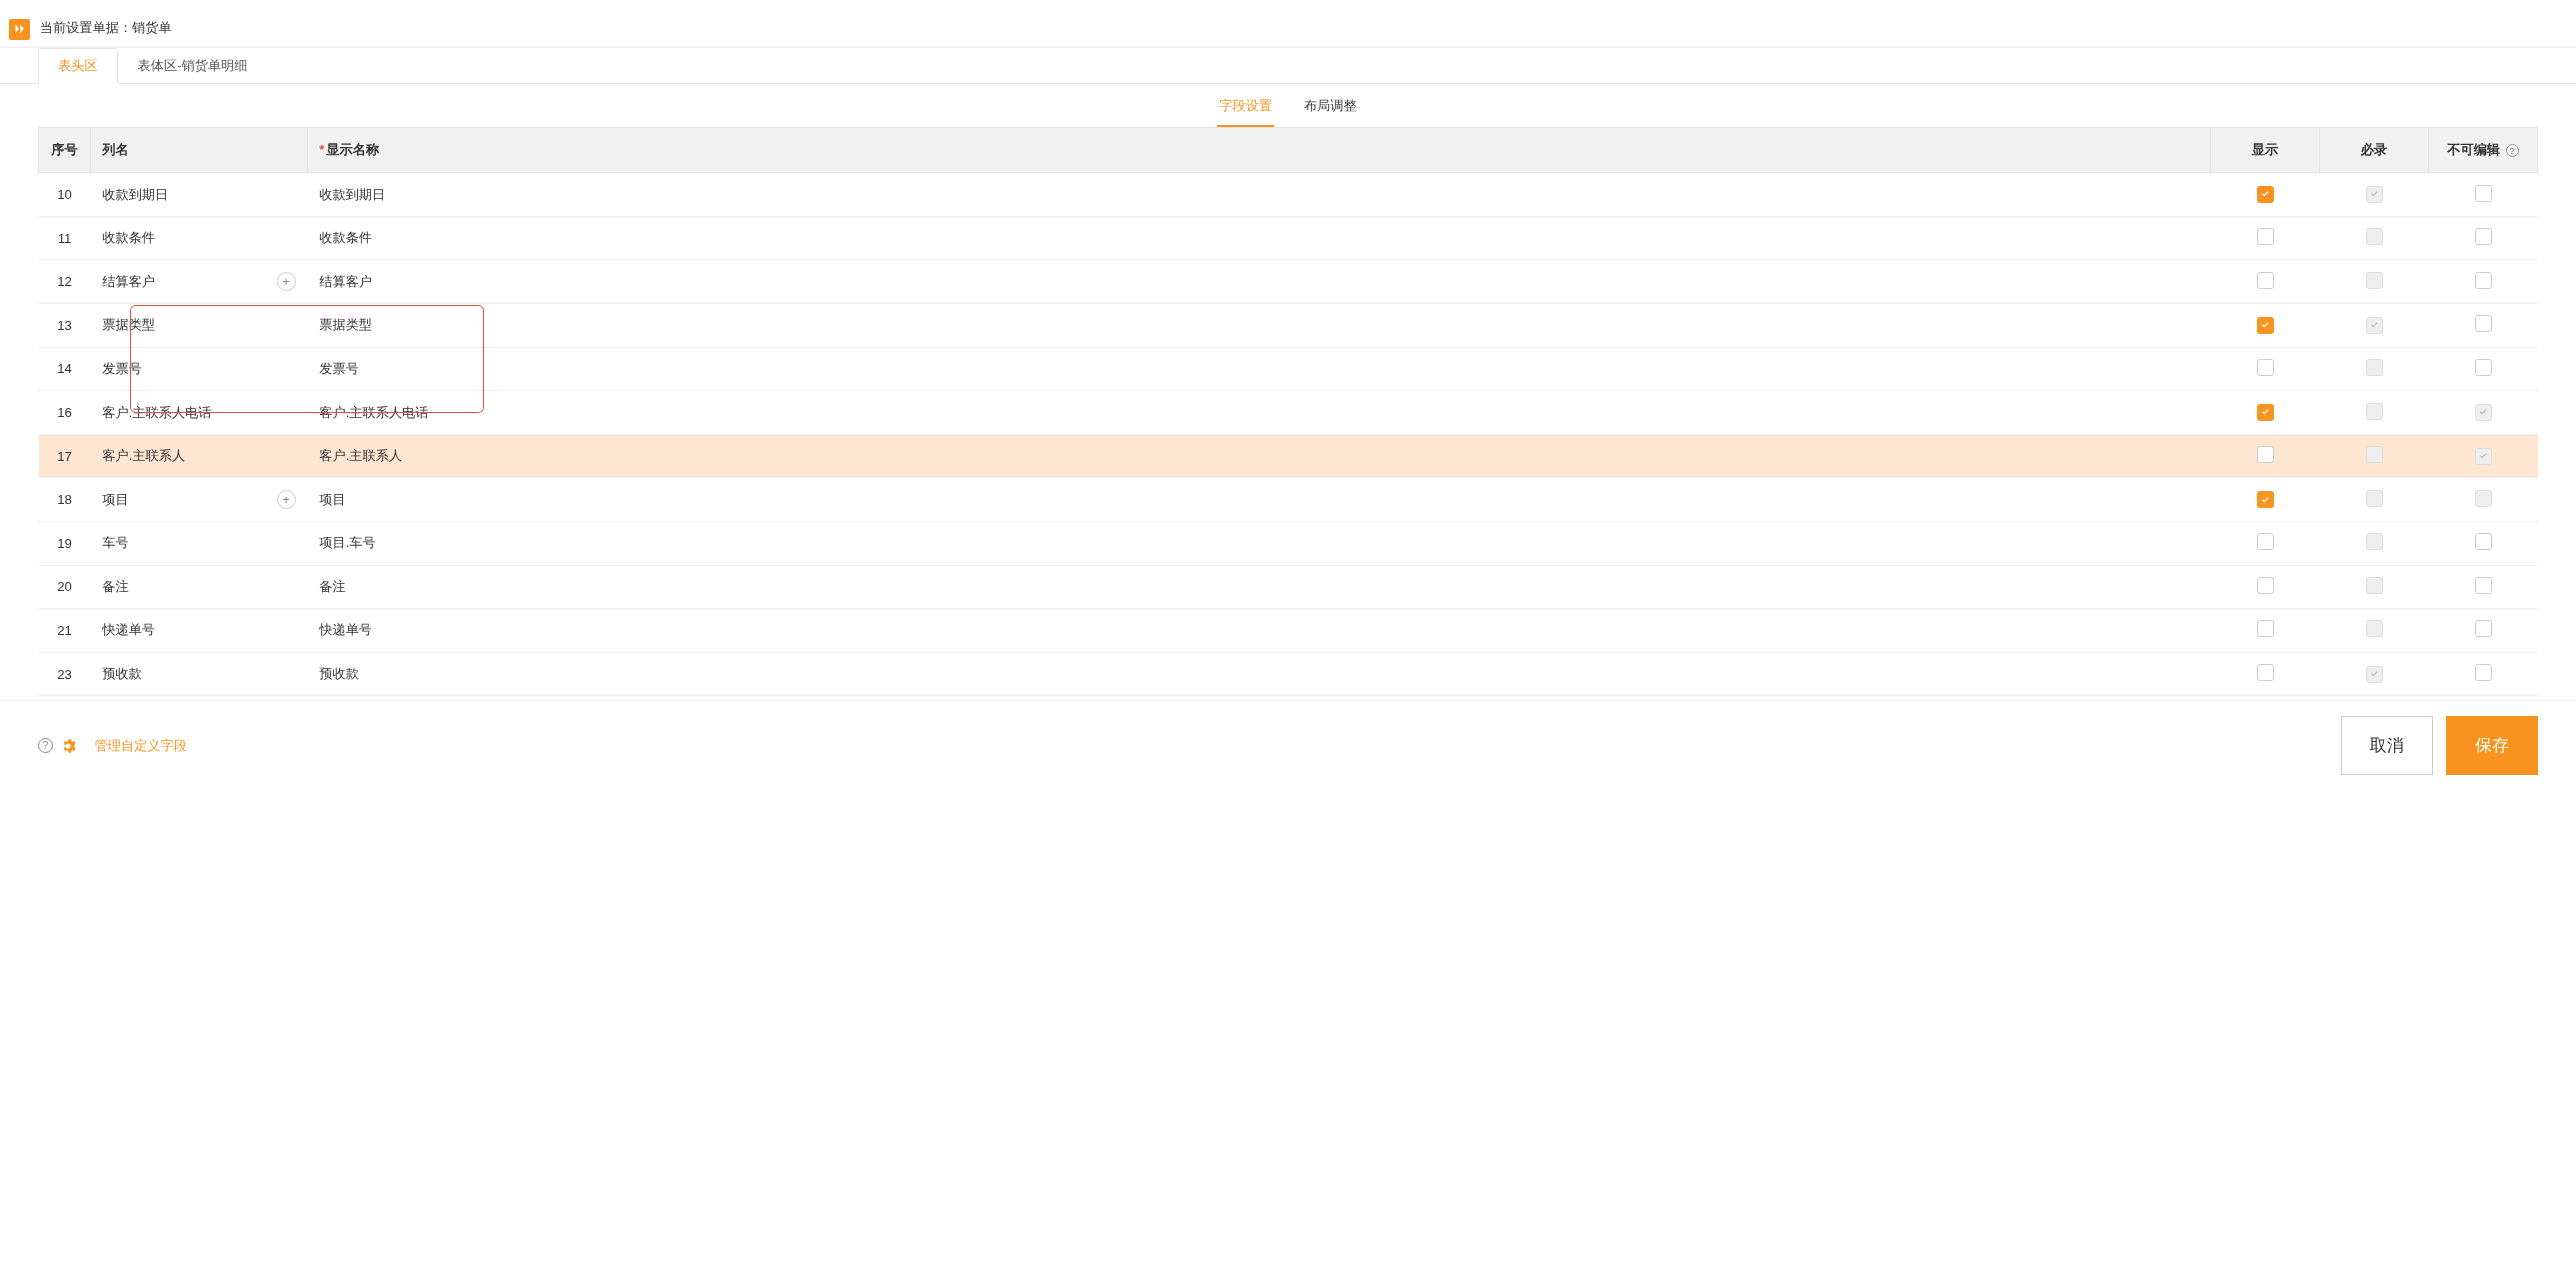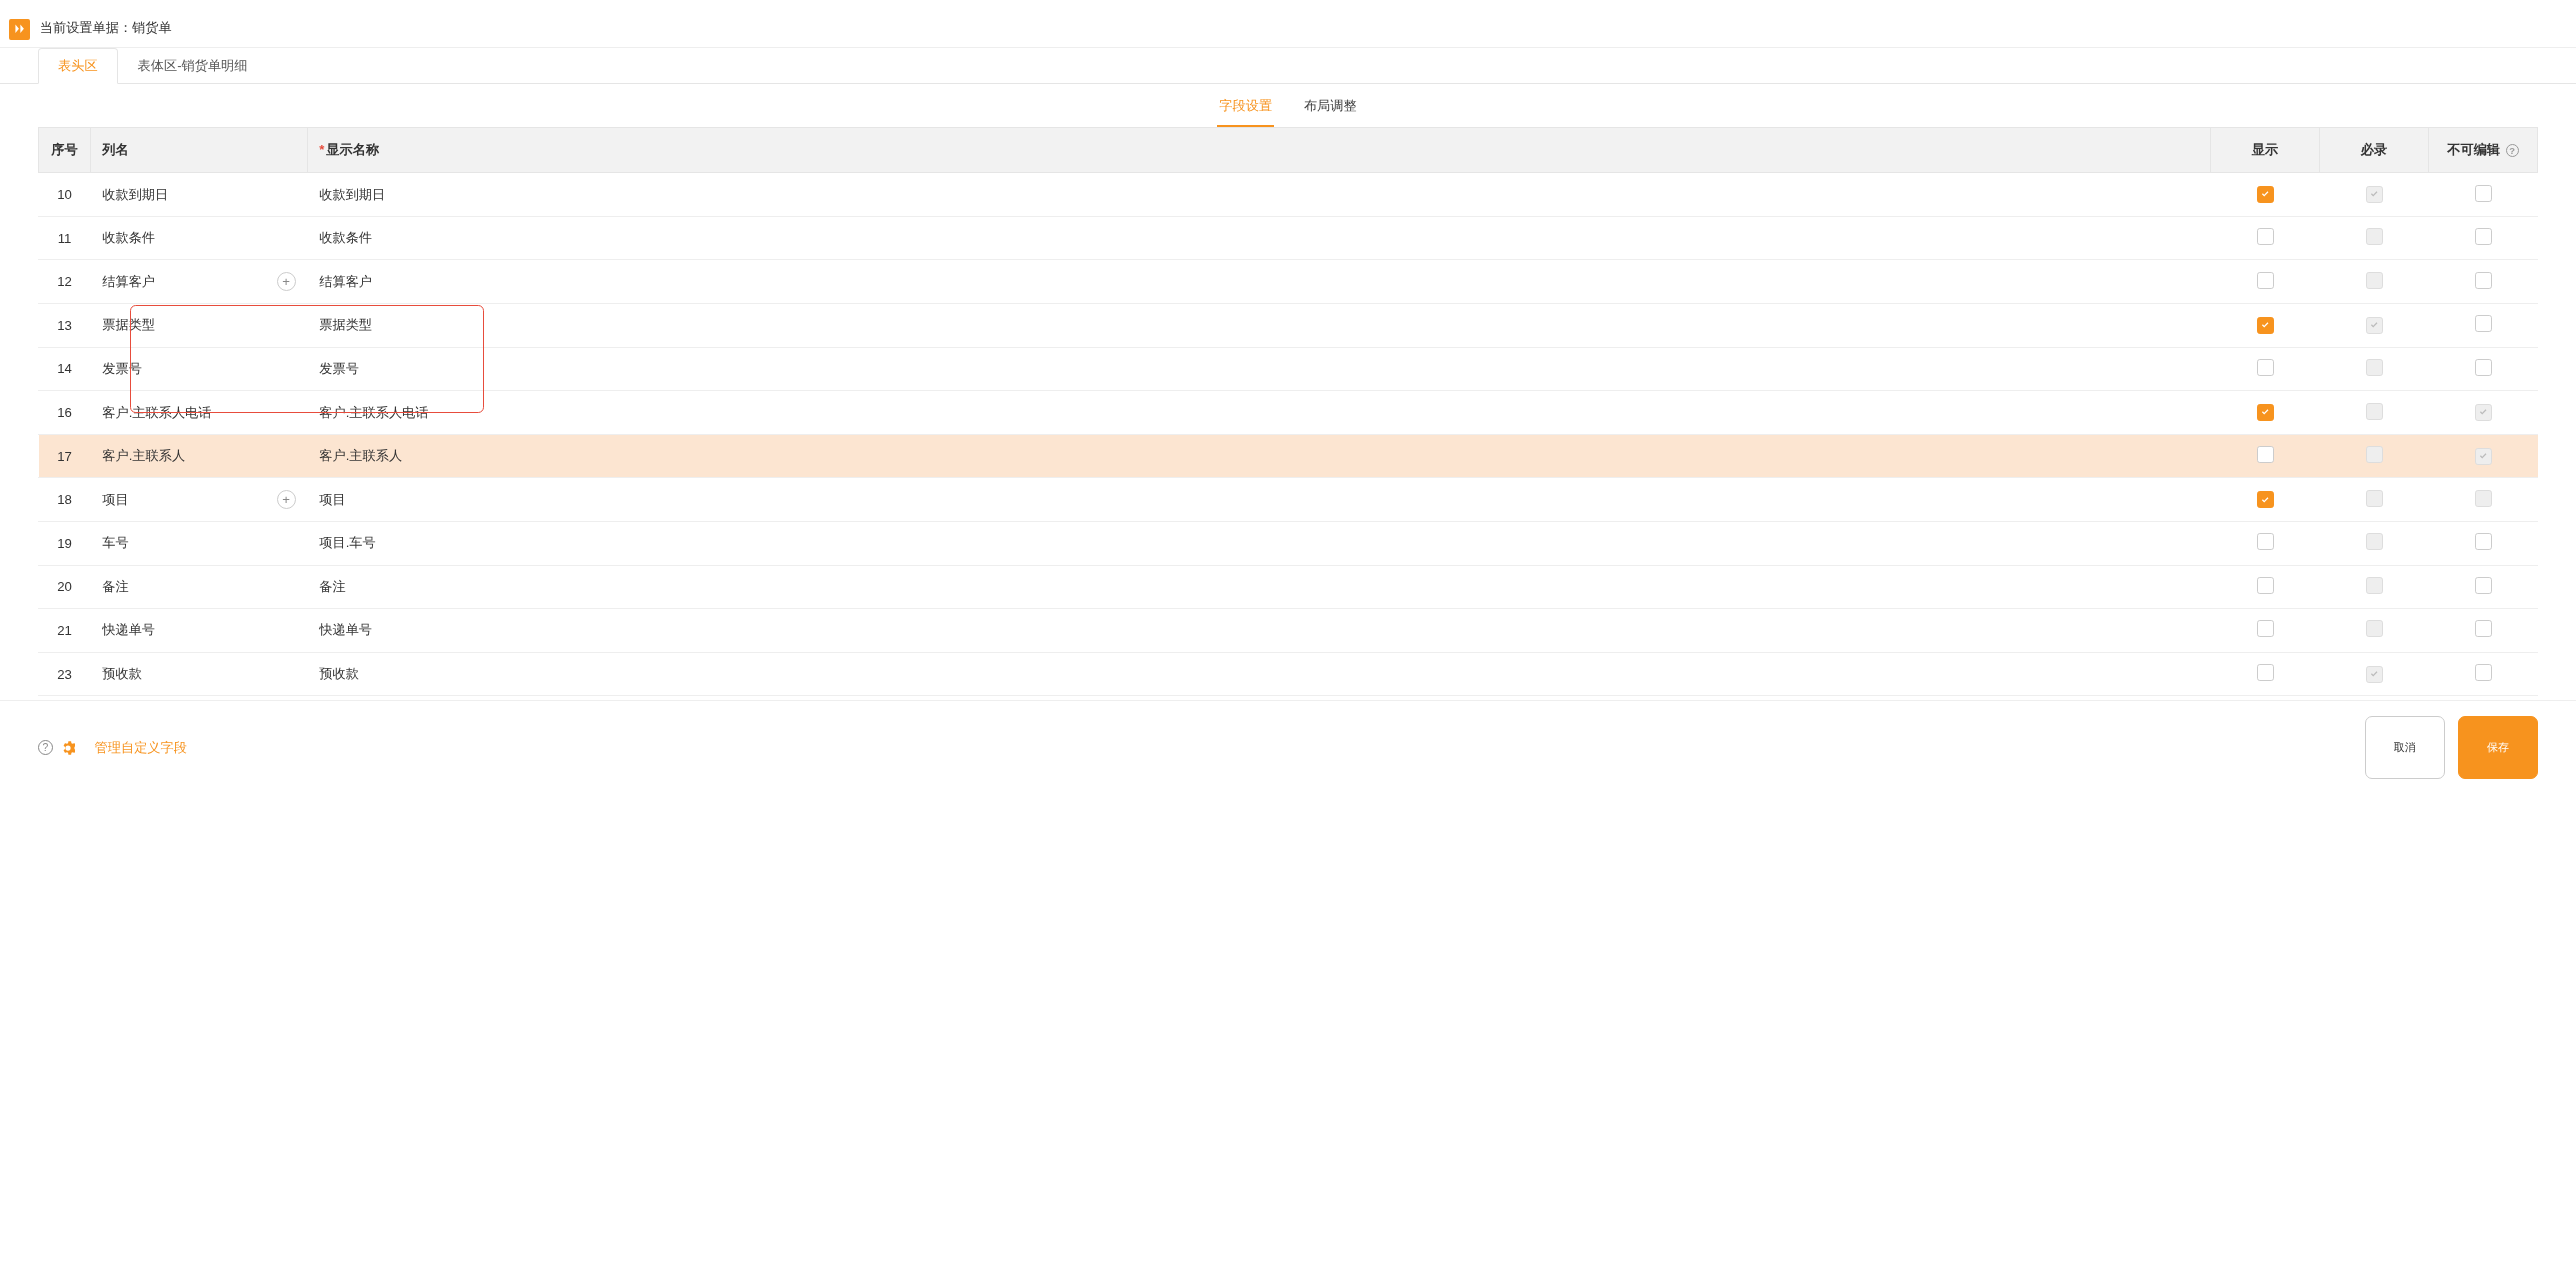--- a/index.html
+++ b/index.html
@@ -148,23 +148,23 @@
 .footer-left { display: flex; align-items: center; gap: 7.6px; }
 .q-icon {
   width: 15px; height: 15px; border: 1.4px solid #888; border-radius: 50%;
   display: inline-flex; align-items: center; justify-content: center;
   font-size: 10.4px; color: #888;
 }
 .gear-icon { width: 14px; height: 14px; }
 .manage-link { color: #f7931e; cursor: pointer; display: flex; align-items: center; gap: 20px; }
 .footer-right { margin-left: auto; display: flex; gap: 13.2px; }
 .btn {
-  padding: 23px 28px;
-  border-radius: 7px;
-  font-size: 11px;
+  padding: 17px 28px;
+  border-radius: 0;
+  font-size: 17px;
   cursor: pointer;
 }
 .btn-default { background: #fff; border: 0.9px solid #ccc; color: #333; }
 .btn-primary { background: #f7931e; border: 0.9px solid #f7931e; color: #fff; }
 .colname-cell { display: flex; align-items: center; justify-content: space-between; }
 </style>
 </head>
 <body>
 
 <div class="top-banner">

